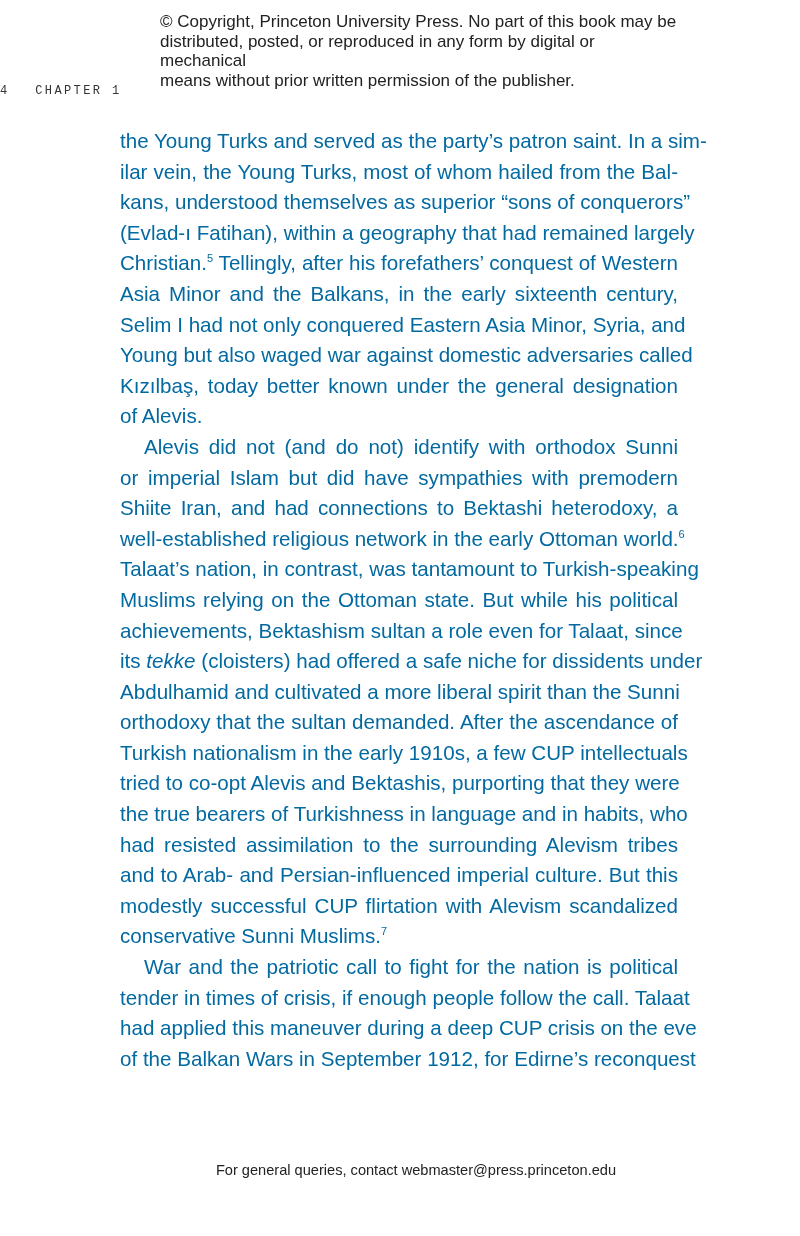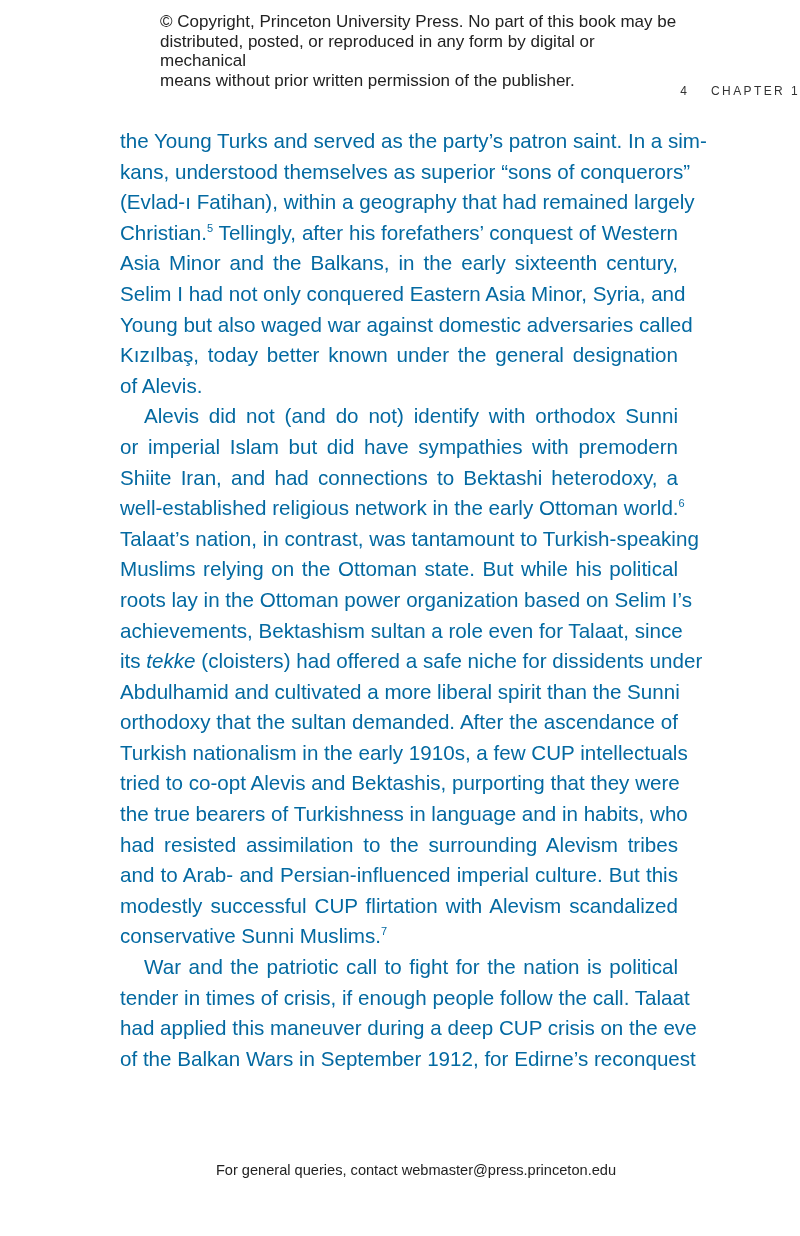--- a/index.html
+++ b/index.html
@@ -2,22 +2,22 @@
 <html><head>
 <meta charset="utf-8">
 <style>
   html, body { margin: 0; padding: 0; background: #ffffff; }
   body { width: 800px; height: 1236px; position: relative; overflow: hidden; color: #1a1a1a; }
   .copyright {
     position: absolute; left: 160px; top: 12px; width: 520px;
     font-family: "Liberation Sans", sans-serif; font-size: 17px; line-height: 19.5px; color: #222;
   }
   .running-head {
-    position: absolute; left: 0; top: 84px; width: 800px; text-align: right;
-    font-family: Liberation Sans, sans-serif; font-size: 12px; letter-spacing: 2.4px; color: #333;
+    position: absolute; left: 0; top: 84px; width: 800px; text-align: left;
+    font-family: Liberation Mono, monospace; font-size: 12px; letter-spacing: 2.4px; color: #333;
   }
   .running-head .pg { margin-right: 16px; }
   .body-text {
     position: absolute; left: 120px; top: 126px; width: 558px;
     font-family: Liberation Sans, sans-serif; font-size: 20.6px; line-height: 30.6px; color: #0369a1;
   }
   .line { display: block; white-space: nowrap; text-align: justify; text-align-last: justify; height: 30.6px; overflow: visible; }
   .line.last { text-align-last: left; }
   .line.indent { padding-left: 24px; }
   sup { font-size: 11px; line-height: 0; vertical-align: 8px; }
@@ -37,38 +37,38 @@
 
 <div class="running-head">
   <span class="pg">4</span>
   <span>CHAPTER 1</span>
 </div>
 
 <div class="body-text">
 
   <div>
     <span class="line">the Young Turks and served as the party’s patron saint. In a sim-</span>
+    <span class="line">ilar vein, the Young Turks, most of whom hailed from the Bal-</span>
     <span class="line">kans, understood themselves as superior “sons of conquerors”</span>
     <span class="line">(Evlad-ı Fatihan), within a geography that had remained largely</span>
     <span class="line"><span>Christian.</span><sup>5</sup><span> Tellingly, after his forefathers’ conquest of Western</span></span>
     <span class="line">Asia Minor and the Balkans, in the early sixteenth century,</span>
     <span class="line">Selim I had not only conquered Eastern Asia Minor, Syria, and</span>
     <span class="line">Young but also waged war against domestic adversaries called</span>
     <span class="line">Kızılbaş, today better known under the general designation</span>
     <span class="line last">of Alevis.</span>
   </div>
 
   <div>
     <span class="line indent">Alevis did not (and do not) identify with orthodox Sunni</span>
     <span class="line">or imperial Islam but did have sympathies with premodern</span>
     <span class="line">Shiite Iran, and had connections to Bektashi heterodoxy, a</span>
     <span class="line"><span>well-established religious network in the early Ottoman world.</span><sup>6</sup></span>
     <span class="line">Talaat’s nation, in contrast, was tantamount to Turkish-speaking</span>
     <span class="line">Muslims relying on the Ottoman state. But while his political</span>
-    <span class="line">roots lay in the Ottoman power organization based on Selim I’s</span>
     <span class="line">achievements, Bektashism sultan a role even for Talaat, since</span>
     <span class="line"><span>its </span><em>tekke</em><span> (cloisters) had offered a safe niche for dissidents under</span></span>
     <span class="line">Abdulhamid and cultivated a more liberal spirit than the Sunni</span>
     <span class="line">orthodoxy that the sultan demanded. After the ascendance of</span>
     <span class="line">Turkish nationalism in the early 1910s, a few CUP intellectuals</span>
     <span class="line">tried to co-opt Alevis and Bektashis, purporting that they were</span>
     <span class="line">the true bearers of Turkishness in language and in habits, who</span>
     <span class="line">had resisted assimilation to the surrounding Alevism tribes</span>
     <span class="line">and to Arab- and Persian-influenced imperial culture. But this</span>
     <span class="line">modestly successful CUP flirtation with Alevism scandalized</span>

